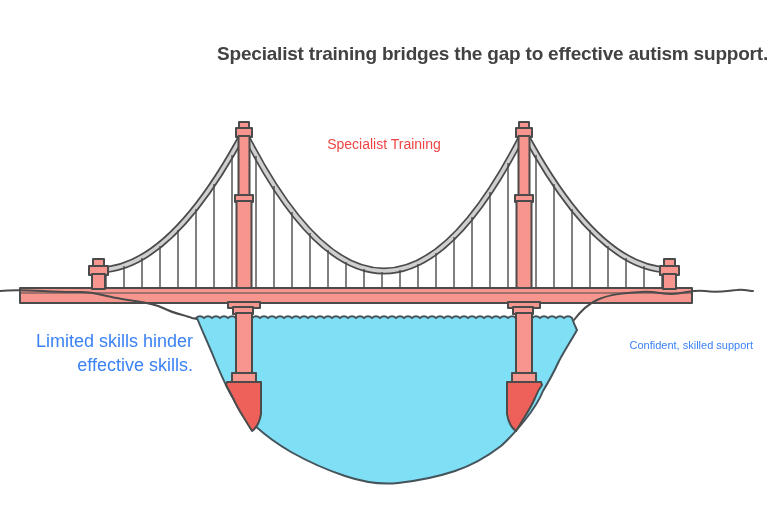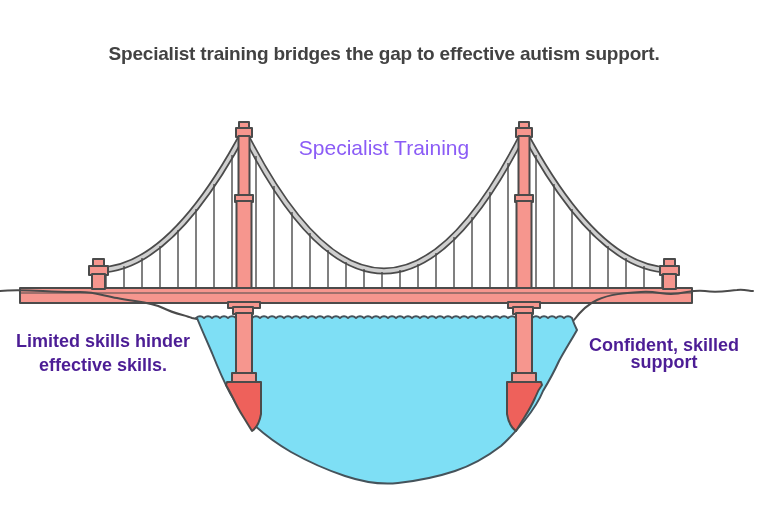--- a/index.html
+++ b/index.html
@@ -6,37 +6,37 @@
   body {
     width: 768px; height: 528px;
     background: #ffffff;
     font-family: "Liberation Sans", "DejaVu Sans", sans-serif;
     position: relative;
     overflow: hidden;
   }
   .canvas { position: absolute; inset: 0; width: 768px; height: 528px; }
   .title {
     position: absolute; top: 43px; left: 0; width: 768px;
-    text-align: center;
+    text-align: right;
     font-size: 19px; font-weight: bold; letter-spacing: -0.2px;
     color: #424242;
   }
   .bridge-label {
     position: absolute; top: 136px; left: 284px; width: 200px;
     text-align: center;
-    font-size: 21px; color: #8b5cf6;
+    font-size: 14px; color: #ef4444;
   }
-  .caption { position: absolute; text-align: center; color: #4c1d95; font-weight: bold; }
+  .caption { position: absolute; text-align: right; color: #3b82f6; }
   .caption-left {
     top: 329px; left: 13px; width: 180px;
     font-size: 18px; line-height: 24px;
   }
   .caption-right {
     top: 337px; left: 575px; width: 178px;
-    font-size: 18px; line-height: 17px;
+    font-size: 11px; line-height: 17px;
   }
   svg { position: absolute; top: 0; left: 0; }
   .salmon { fill: #f6968e; stroke: #4b4b4b; stroke-width: 2; stroke-linejoin: round; }
   .red-footing { fill: #ee615b; stroke: #4b4b4b; stroke-width: 2; stroke-linejoin: round; }
   .water-shape { fill: #7edff5; stroke: #45535b; stroke-width: 2; stroke-linejoin: round; }
   .cable-outer { stroke: #4b4b4b; stroke-width: 7; fill: none; }
   .cable-inner { stroke: #cfcfcf; stroke-width: 3.6; fill: none; }
   .suspenders { stroke: #4b4b4b; stroke-width: 1.4; fill: none; }
   .terrain { stroke: #4b4b4b; stroke-width: 2; fill: none; stroke-linecap: round; }
   .deck-line { stroke: #4b4b4b; stroke-width: 1.2; }

